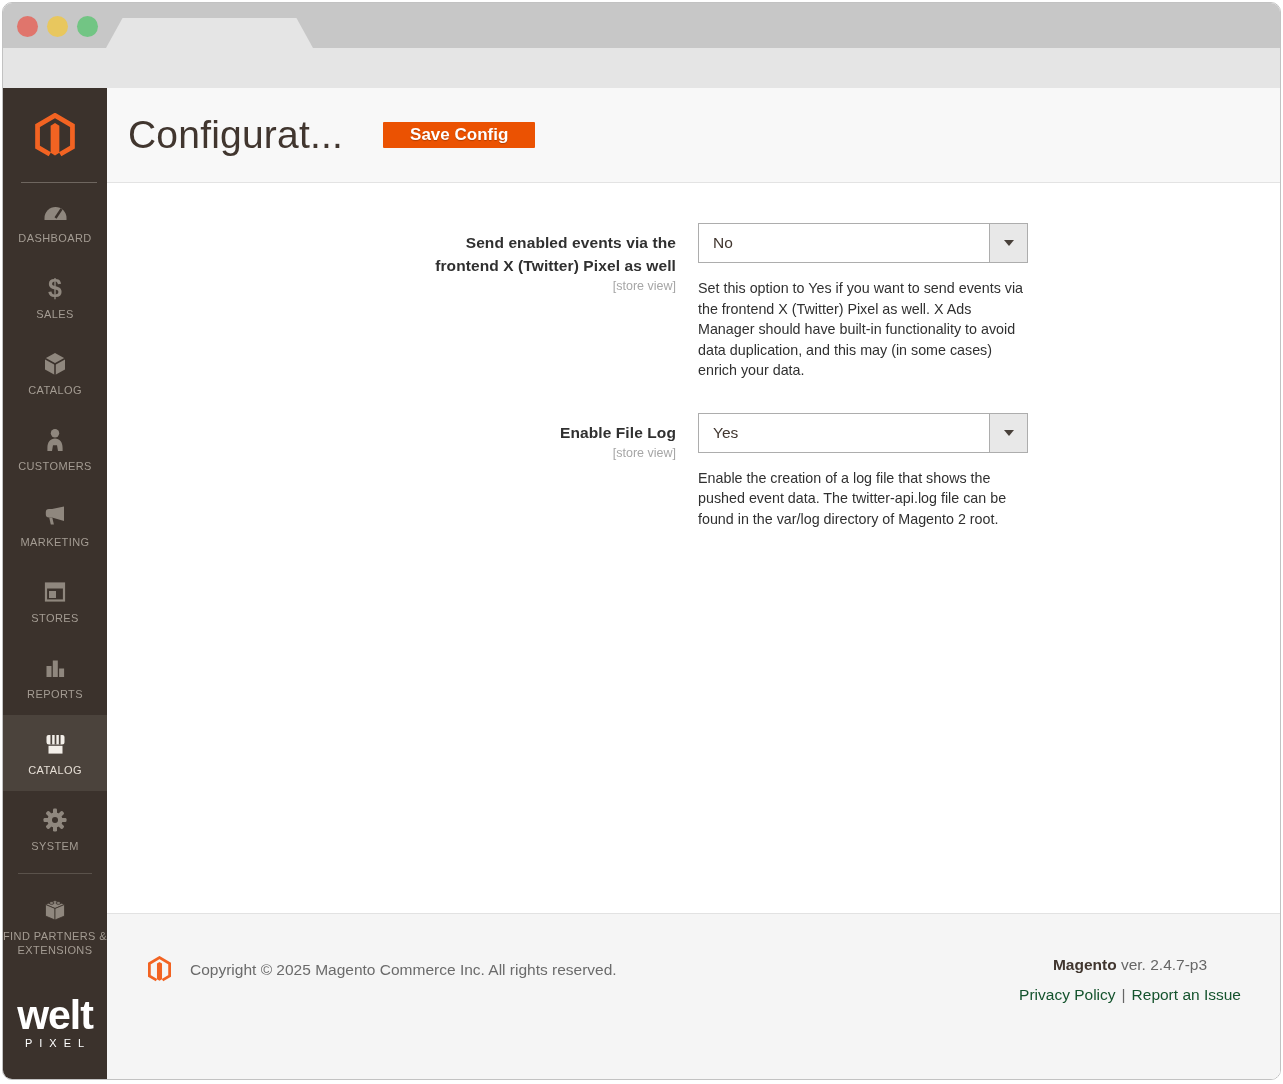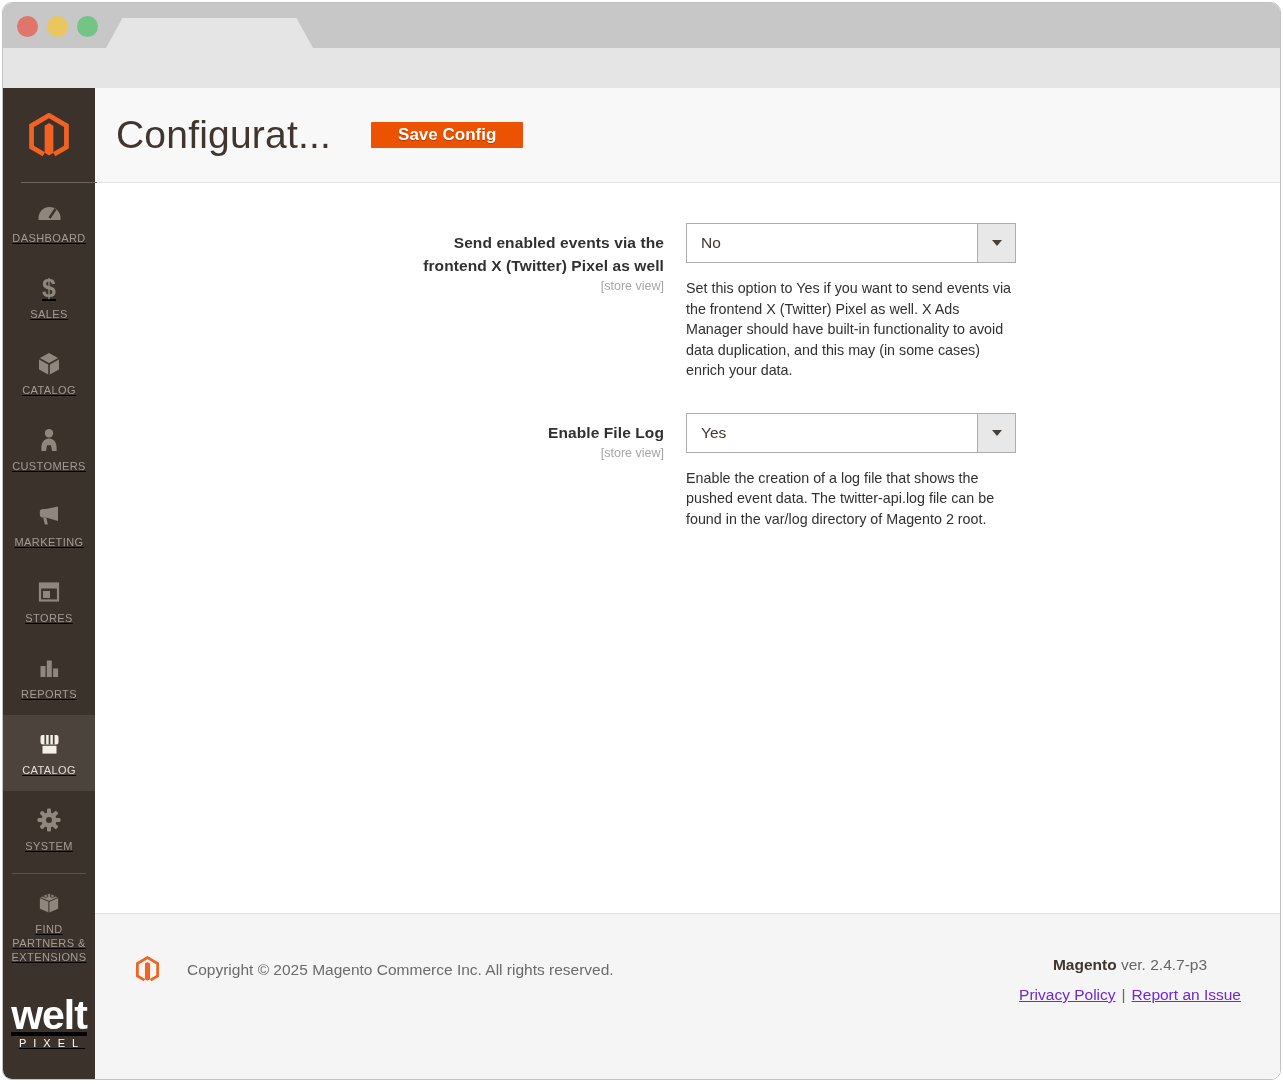--- a/index.html
+++ b/index.html
@@ -22,22 +22,22 @@
   .tab {
     position: absolute; left: 103px; top: 15px; width: 207px; height: 30px;
     background: #e5e5e5; clip-path: polygon(8% 0, 92% 0, 100% 100%, 0 100%);
   }
   .toolstrip { height: 40px; background: #e5e5e5; flex: none; }
 
   .app { flex: 1; display: flex; min-height: 0; }
 
   
   .sidebar {
-    width: 92px; flex: none; background: #3b322c;
-    display: flex; flex-direction: column; align-items: stretch; text-decoration: underline;
+    width: 104px; flex: none; background: #3b322c;
+    display: flex; flex-direction: column; align-items: stretch;
   }
   .logo-box { position: relative; height: 95px; flex: none;
     display: flex; align-items: center; justify-content: center; cursor: pointer; }
   .logo-divider { position: absolute; bottom: 0; left: 18px; width: 76px; height: 1px; background: #6e665f; }
   .nav { display: flex; flex-direction: column; }
   .nav-item {
     height: 76px; display: flex; flex-direction: column; align-items: center;
     justify-content: center; cursor: pointer;
   }
   .nav-item.tall { height: 92px; }
@@ -110,27 +110,27 @@
     display: flex; align-items: center; justify-content: center; }
   .select-arrow::after { content: ""; width: 0; height: 0;
     border-left: 5.5px solid transparent; border-right: 5.5px solid transparent;
     border-top: 6.5px solid #48403a; }
 
   
   .page-footer {
     flex: 1; background: #f5f5f5; border-top: 1px solid #e2e2e2;
     display: flex; align-items: flex-start; padding: 42px 39px 0 41px;
   }
-  .f-left { display: flex; align-items: center; gap: 28px; }
+  .f-left { display: flex; align-items: center; gap: 19px; }
   .f-copy { font-size: 15.5px; color: #6b6b6b; }
   .f-right { margin-left: auto; text-align: center; font-size: 15.5px; }
   .f-version { color: #666666; }
   .f-version b { color: #41362f; font-weight: 700; }
   .f-links { margin-top: 12px; }
-  .f-links a { color: #6d28d9; text-decoration: underline; cursor: pointer; }
+  .f-links a { color: #14532d; cursor: pointer; }
   .f-links .sep { color: #666666; margin: 0 6px; text-decoration: none; }
 </style>
 </head>
 <body>
 
 <div class="window">
 
   <div class="titlebar">
     <div class="lights">
       <span class="light red"></span>

